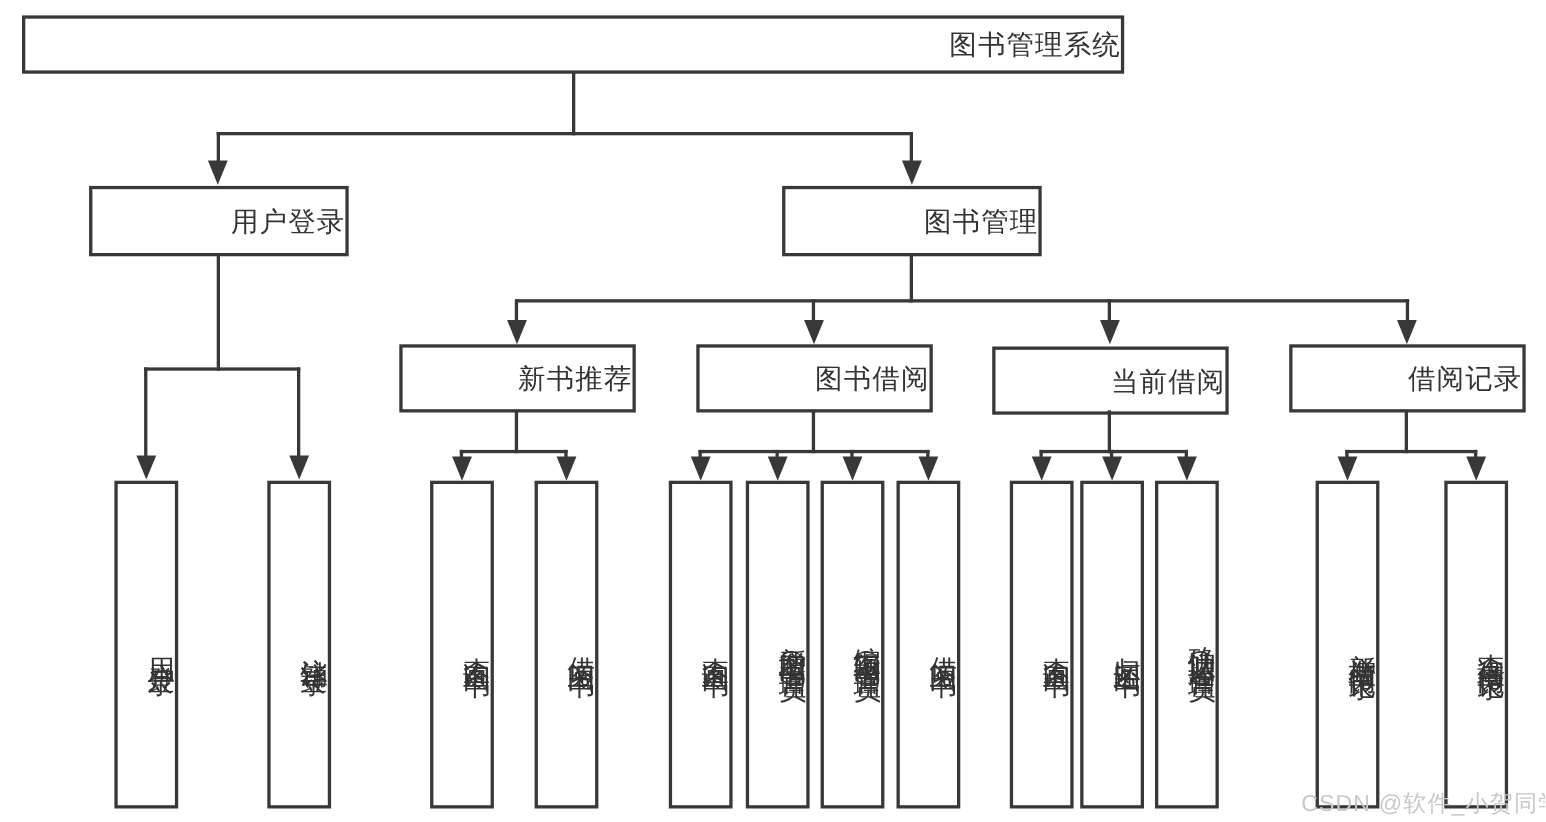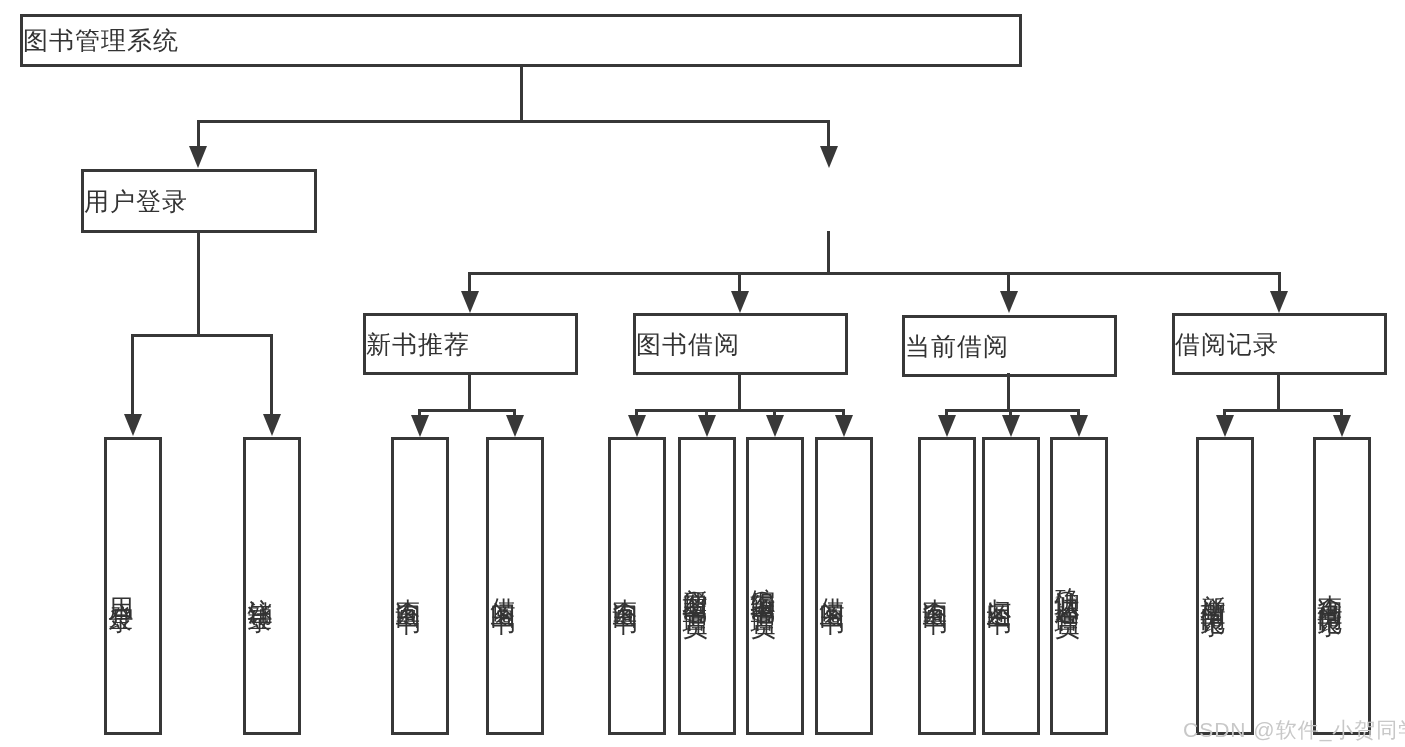--- a/index.html
+++ b/index.html
@@ -2,21 +2,21 @@
 <html><head>
 <meta charset="utf-8">
 <style>
   html,body{margin:0;padding:0;background:#ffffff;}
   .stage{
     position:relative;width:1405px;height:747px;background:#ffffff;overflow:hidden;
     font-family:"Liberation Sans","DejaVu Sans",sans-serif;
   }
   .box{
     position:absolute;box-sizing:border-box;border:3px solid #383838;background:#ffffff;
-    display:flex;align-items:center;justify-content:flex-start;
+    display:flex;align-items:center;justify-content:flex-end;
   }
   .hlabel{
     font-size:25px;color:#333333;letter-spacing:1px;white-space:nowrap;
   }
   .vlabel{
     writing-mode:vertical-rl;text-orientation:mixed;
     font-size:25px;color:#333333;letter-spacing:4px;line-height:1.1;
   }
   .vl{position:absolute;width:3px;background:#383838;}
   .hl{position:absolute;height:3px;background:#383838;}
@@ -41,20 +41,23 @@
 
   <div class="vl" style="left:520px;top:65px;height:58px"></div>
   <div class="hl" style="left:197px;top:120px;width:633px"></div>
   <div class="vl" style="left:197px;top:120px;height:30px"></div>
   <div class="vl" style="left:827px;top:120px;height:30px"></div>
   <div class="arrow" style="left:189px;top:146px"></div>
   <div class="arrow" style="left:820px;top:146px"></div>
 
   <div class="box" style="left:81px;top:169px;width:236px;height:64px">
     <span class="hlabel">用户登录</span>
+  </div>
+  <div class="box" style="left:711px;top:169px;width:236px;height:64px">
+    <span class="hlabel">图书管理</span>
   </div>
 
   <div class="vl" style="left:197px;top:231px;height:106px"></div>
   <div class="hl" style="left:131px;top:334px;width:142px"></div>
   <div class="vl" style="left:131px;top:334px;height:83px"></div>
   <div class="vl" style="left:270px;top:334px;height:83px"></div>
   <div class="arrow" style="left:124px;top:414px"></div>
   <div class="arrow" style="left:263px;top:414px"></div>
 
   <div class="vl" style="left:827px;top:231px;height:44px"></div>

